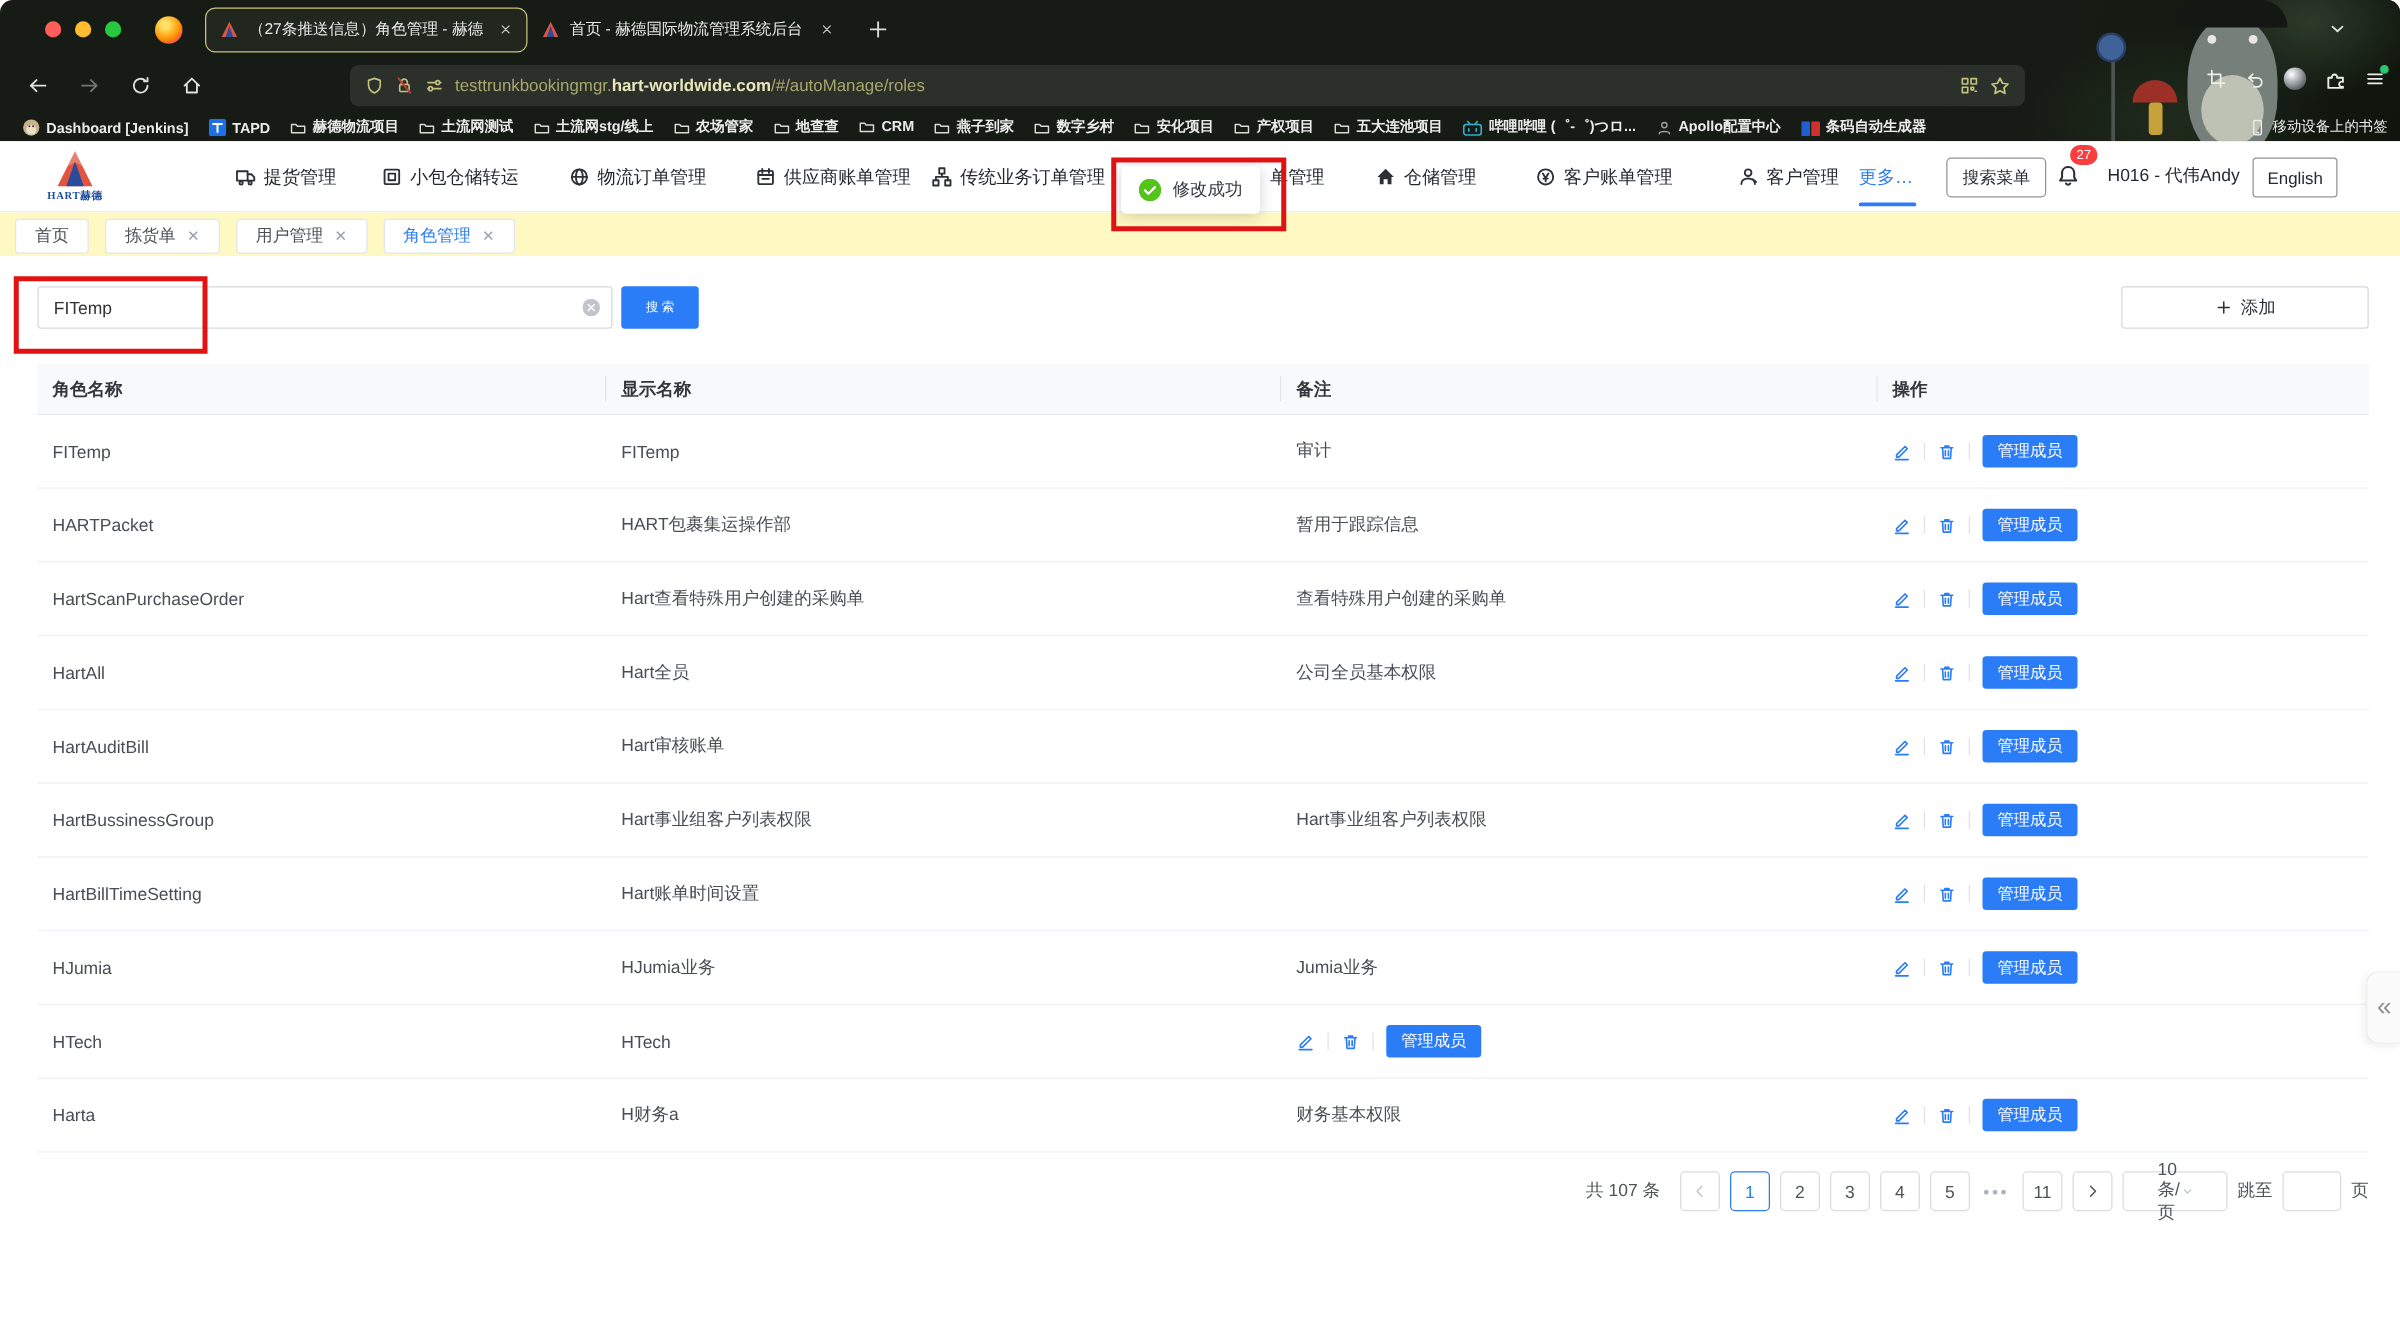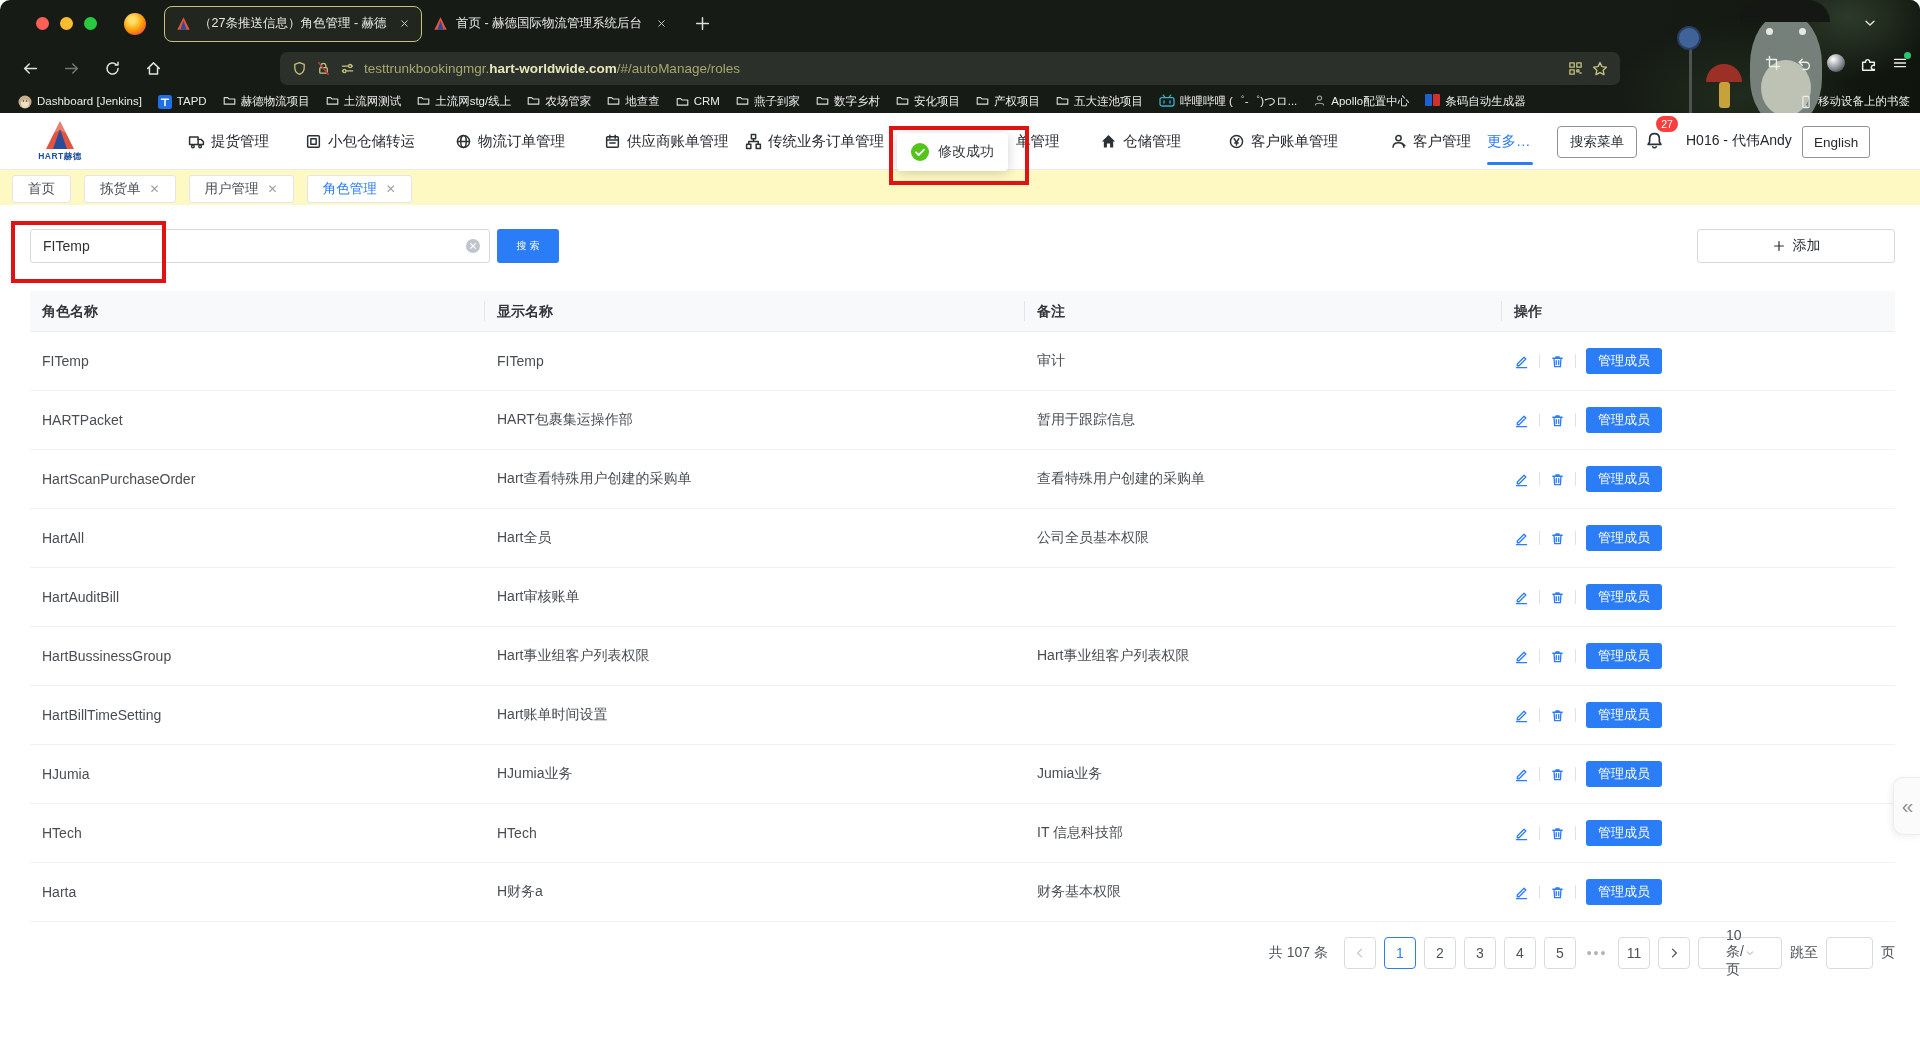--- a/index.html
+++ b/index.html
@@ -40,26 +40,26 @@
   .tbi.dim{opacity:.45}
   .urlbar{position:absolute;left:280px;top:5px;width:1340px;height:33px;background:#2b302a;border-radius:7px;
           display:flex;align-items:center;padding:0 12px;gap:9px;box-sizing:border-box;color:#c4c17c;font-size:13.5px;}
   .url-pre,.url-path{color:#a8a76e}.url-dom{color:#e9e6bc;font-weight:bold}
   .urlgrow{flex:1}
   .ricons{position:absolute;right:12px;top:7px;display:flex;gap:15px;align-items:center;color:#eceee8;}
   .sphere{width:18px;height:18px;border-radius:50%;background:radial-gradient(circle at 35% 30%,#ffffff,#9aa0a6 45%,#3c4043 90%);}
   .menuwrap{position:relative}
   .greendot{position:absolute;right:-3px;top:-3px;width:7px;height:7px;border-radius:50%;background:#2ac76c;}
   .bmbar{position:relative;height:23px;display:flex;align-items:center;padding-left:10px;font-size:11.5px;color:#ebebeb;}
-  .bm{display:flex;align-items:flex-start;gap:5px;padding:1px 8px;white-space:nowrap;}
+  .bm{display:flex;align-items:flex-end;gap:5px;padding:1px 8px;white-space:nowrap;font-weight:bold;}
   .bm svg{color:#d9dcd4}
   .bm-right{position:absolute;right:10px;display:flex;align-items:center;gap:5px;}
   
   .appbar{position:absolute;left:0;top:113px;width:1920px;height:57px;background:#fff;border-bottom:1px solid #ebebeb;box-sizing:border-box;}
-  .logo{position:absolute;left:28px;top:6px;width:64px;text-align:center;}
+  .logo{position:absolute;left:28px;top:6px;width:64px;text-align:center;font-family:Liberation Serif, serif;}
   .logo .brand{font-size:8.5px;font-weight:bold;color:#1f4e9c;letter-spacing:.5px;}
   .logo svg{margin:0 auto}
   .ni{position:absolute;top:0;height:56px;display:flex;align-items:center;gap:6px;font-size:14.5px;color:#24292f;}
   .ni svg{color:#2c3136}
   .n1{left:188px}.n2{left:305px}.n3{left:455px}.n4{left:604px}.n5{left:745px}
   .nob{left:1016px}.n6{left:1100px}.n7{left:1228px}.n8{left:1390px}
   .more{left:1487px;color:#2b7cf7;}
   .moreline{position:absolute;left:1487px;top:49px;width:46px;height:3px;background:#2b7cf7;border-radius:2px;}
   .searchmenu{position:absolute;left:1557px;top:13px;height:30px;padding:0 12px;border:1px solid #8f9398;border-radius:4px;
               display:flex;align-items:center;font-size:13.5px;color:#2b3036;background:#fff;}
@@ -741,21 +741,20 @@
                 <path d="M6.7 7v4.3M9.3 7v4.3"></path>
               </svg>
             </span>
             <span class="vsep"></span>
             <button class="mbtn">管理成员</button>
           </div>
         </div>
         <div class="trow">
           <div class="td c1">HTech</div>
           <div class="td c2">HTech</div>
-          <div class="td c3">IT 信息科技部</div>
           <div class="td c4 act">
             <span>
               <svg width="15" height="15" viewBox="0 0 16 16" fill="none" stroke="currentColor" stroke-width="1.4" stroke-linecap="round" stroke-linejoin="round">
                 <path d="M3.5 10.6 10.7 3.4l1.9 1.9L5.4 12.5H3.5Z"></path>
                 <path d="M2.6 14.6h10.8"></path>
               </svg>
             </span>
             <span class="vsep"></span>
             <span>
               <svg width="15" height="15" viewBox="0 0 16 16" fill="none" stroke="currentColor" stroke-width="1.4" stroke-linecap="round" stroke-linejoin="round">

